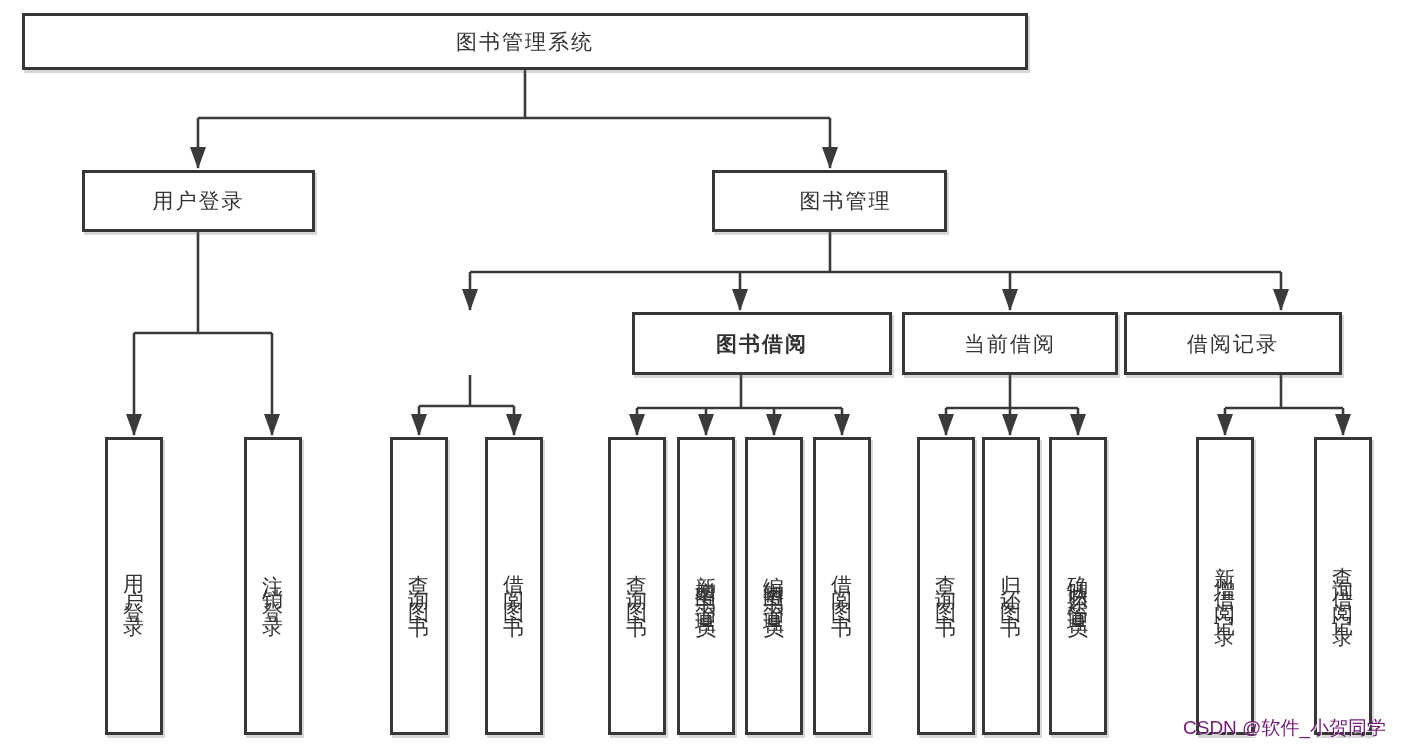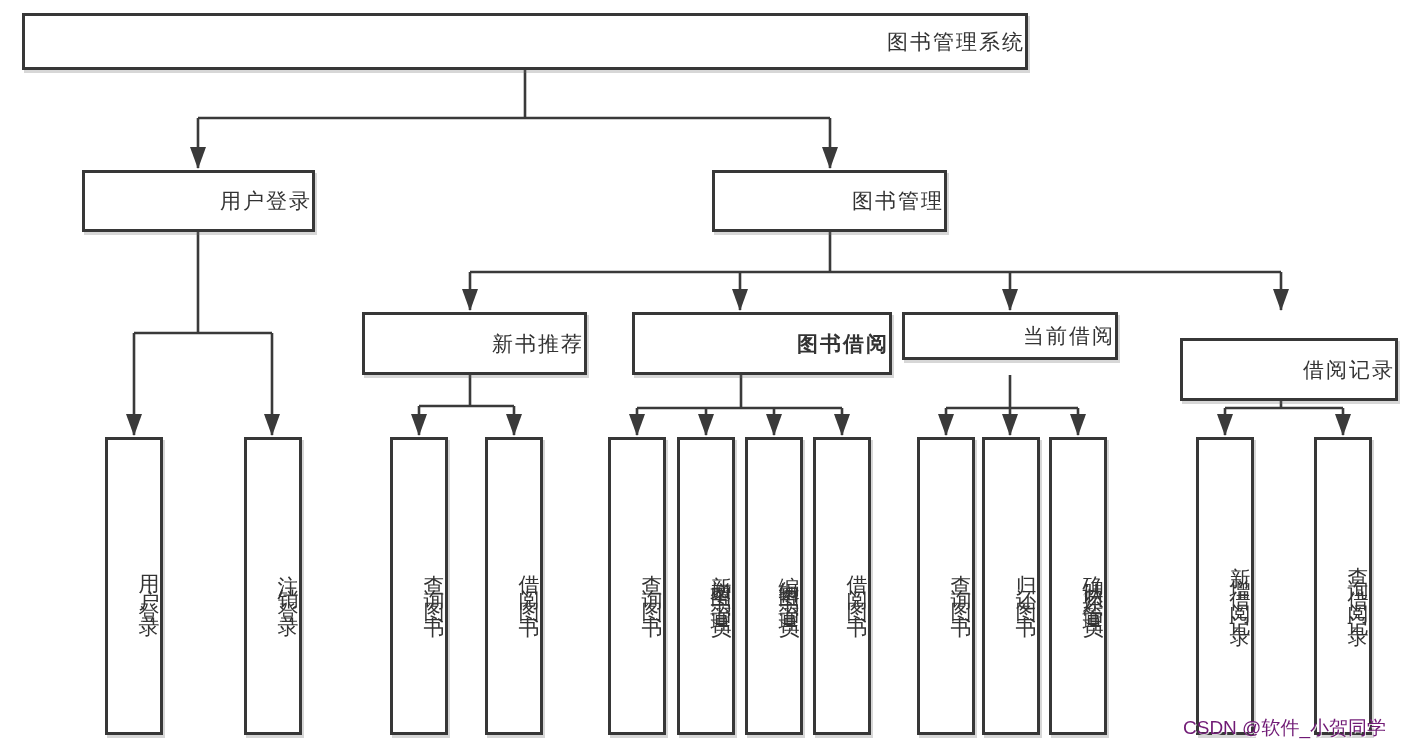--- a/index.html
+++ b/index.html
@@ -21,21 +21,21 @@
     pointer-events: none;
   }
 
   .node {
     position: absolute;
     background: #ffffff;
     border: 3px solid #373737;
     box-shadow: 2px 3px 0 rgba(110,110,110,0.28);
     display: flex;
     align-items: center;
-    justify-content: flex-end;
+    justify-content: center;
     color: #333333;
     z-index: 2;
   }
 
   .hnode span {
     font-size: 21px;
     letter-spacing: 2px;
     white-space: nowrap;
   }
 
@@ -46,22 +46,22 @@
     line-height: 1;
     white-space: nowrap;
   }
 
   
   .n-root        { left: 22px;   top: 13px;  width: 1006px; height: 57px; }
   .n-user-login  { left: 82px;   top: 170px; width: 233px;  height: 62px; }
   .n-book-mgmt   { left: 712px;  top: 170px; width: 235px;  height: 62px; padding-left: 32px; }
   .n-new-rec     { left: 362px;  top: 312px; width: 225px;  height: 63px; }
   .n-book-borrow { left: 632px;  top: 312px; width: 260px;  height: 63px; font-weight: bold; }
-  .n-cur-borrow  { left: 902px;  top: 312px; width: 216px;  height: 48px; }
-  .n-rec-borrow  { left: 1180px; top: 312px; width: 218px;  height: 63px; margin-top: 26px; }
+  .n-cur-borrow  { left: 902px;  top: 312px; width: 216px;  height: 63px; }
+  .n-rec-borrow  { left: 1124px; top: 312px; width: 218px;  height: 63px; }
 
   
   .vnode { top: 437px; width: 58px; height: 298px; }
   .v-a1 { left: 105px;  }
   .v-a2 { left: 244px;  }
   .v-b1 { left: 390px;  }
   .v-b2 { left: 485px;  }
   .v-c1 { left: 608px;  }
   .v-c2 { left: 677px;  }
   .v-c3 { left: 745px;  }
@@ -142,23 +142,20 @@
     <span>图书管理系统</span>
   </div>
 
   <div class="node hnode n-user-login">
     <span>用户登录</span>
   </div>
   <div class="node hnode n-book-mgmt">
     <span>图书管理</span>
   </div>
 
-  <div class="node hnode n-new-rec">
-    <span>新书推荐</span>
-  </div>
   <div class="node hnode n-book-borrow">
     <span>图书借阅</span>
   </div>
   <div class="node hnode n-cur-borrow">
     <span>当前借阅</span>
   </div>
   <div class="node hnode n-rec-borrow">
     <span>借阅记录</span>
   </div>
 

